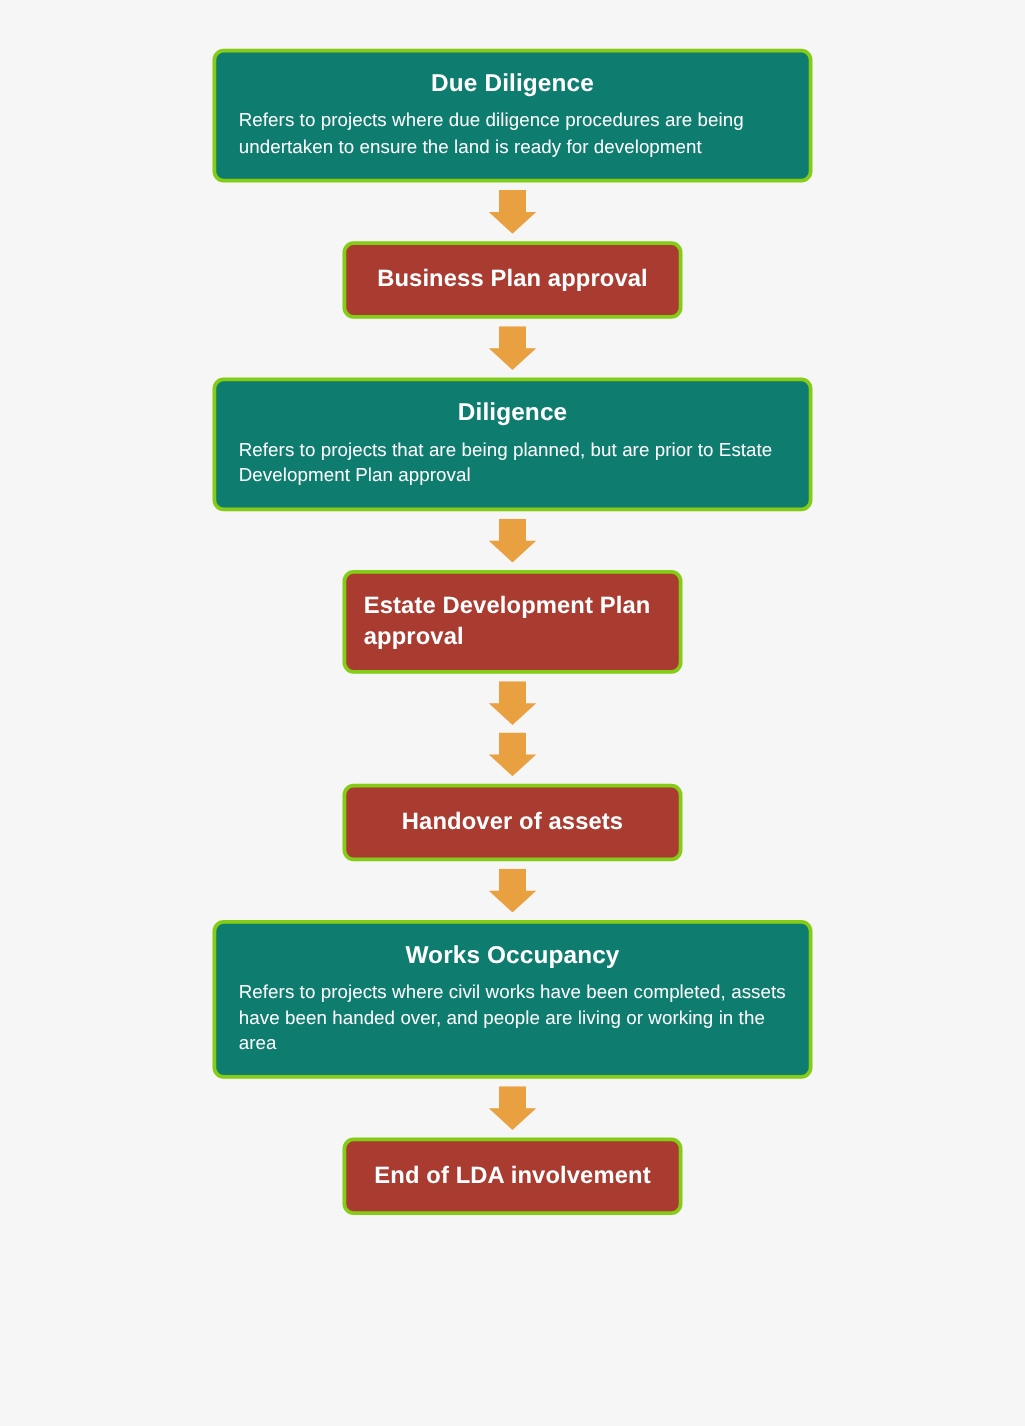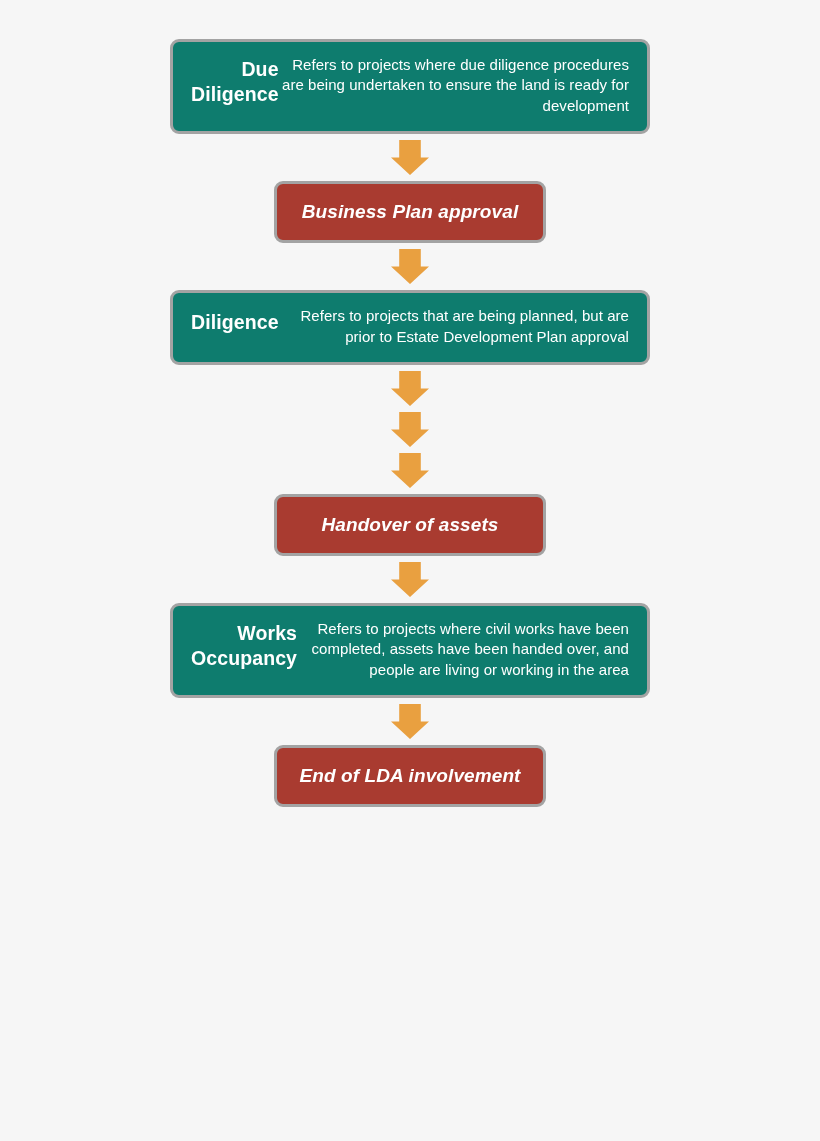--- a/index.html
+++ b/index.html
@@ -22,26 +22,27 @@
     display: flex;
     flex-direction: column;
     align-items: center;
     box-sizing: border-box;
     padding-top: 39px;
   }
 
   
   .node {
     box-sizing: border-box;
-    border: 3px solid #a3a3a3;
+    border: 3px solid #84cc16;
     border-radius: 9px;
     display: flex;
+    flex-direction: column;
     align-items: center;
     justify-content: center;
-    text-align: right;
+    text-align: left;
     color: #ffffff;
     flex: none;
   }
 
   
   .node.stage {
     width: 480px;
     background: #0e7c6e;
     padding: 13px 18px 15px 18px;
   }
@@ -59,21 +60,20 @@
     letter-spacing: 0.05px;
     max-width: 452px;
   }
 
   
   .node.milestone {
     width: 272px;
     background: #a93b30;
     padding: 14px 14px;
     min-height: 62px;
-    font-style: italic;
   }
   .milestone-label {
     font-size: 19px;
     font-weight: bold;
     line-height: 1.28;
     letter-spacing: 0.1px;
   }
 
   
   .connector {
@@ -116,20 +116,23 @@
     </div>
     <div class="node stage">
       <div class="stage-title">Diligence</div>
       <div class="stage-desc">Refers to projects that are being planned, but are prior to Estate Development Plan approval</div>
     </div>
     <div class="connector">
       <svg viewBox="0 0 38 35" xmlns="http://www.w3.org/2000/svg" aria-hidden="true">
         <path d="M 8.2 0 L 29.8 0 L 29.8 17.6 L 38 17.6 L 19 35 L 0 17.6 L 8.2 17.6 Z" fill="#e9a040"></path>
       </svg>
     </div>
+    <div class="node milestone">
+      <div class="milestone-label">Estate Development Plan approval</div>
+    </div>
     <div class="connector">
       <svg viewBox="0 0 38 35" xmlns="http://www.w3.org/2000/svg" aria-hidden="true">
         <path d="M 8.2 0 L 29.8 0 L 29.8 17.6 L 38 17.6 L 19 35 L 0 17.6 L 8.2 17.6 Z" fill="#e9a040"></path>
       </svg>
     </div>
     <div class="connector">
       <svg viewBox="0 0 38 35" xmlns="http://www.w3.org/2000/svg" aria-hidden="true">
         <path d="M 8.2 0 L 29.8 0 L 29.8 17.6 L 38 17.6 L 19 35 L 0 17.6 L 8.2 17.6 Z" fill="#e9a040"></path>
       </svg>
     </div>

